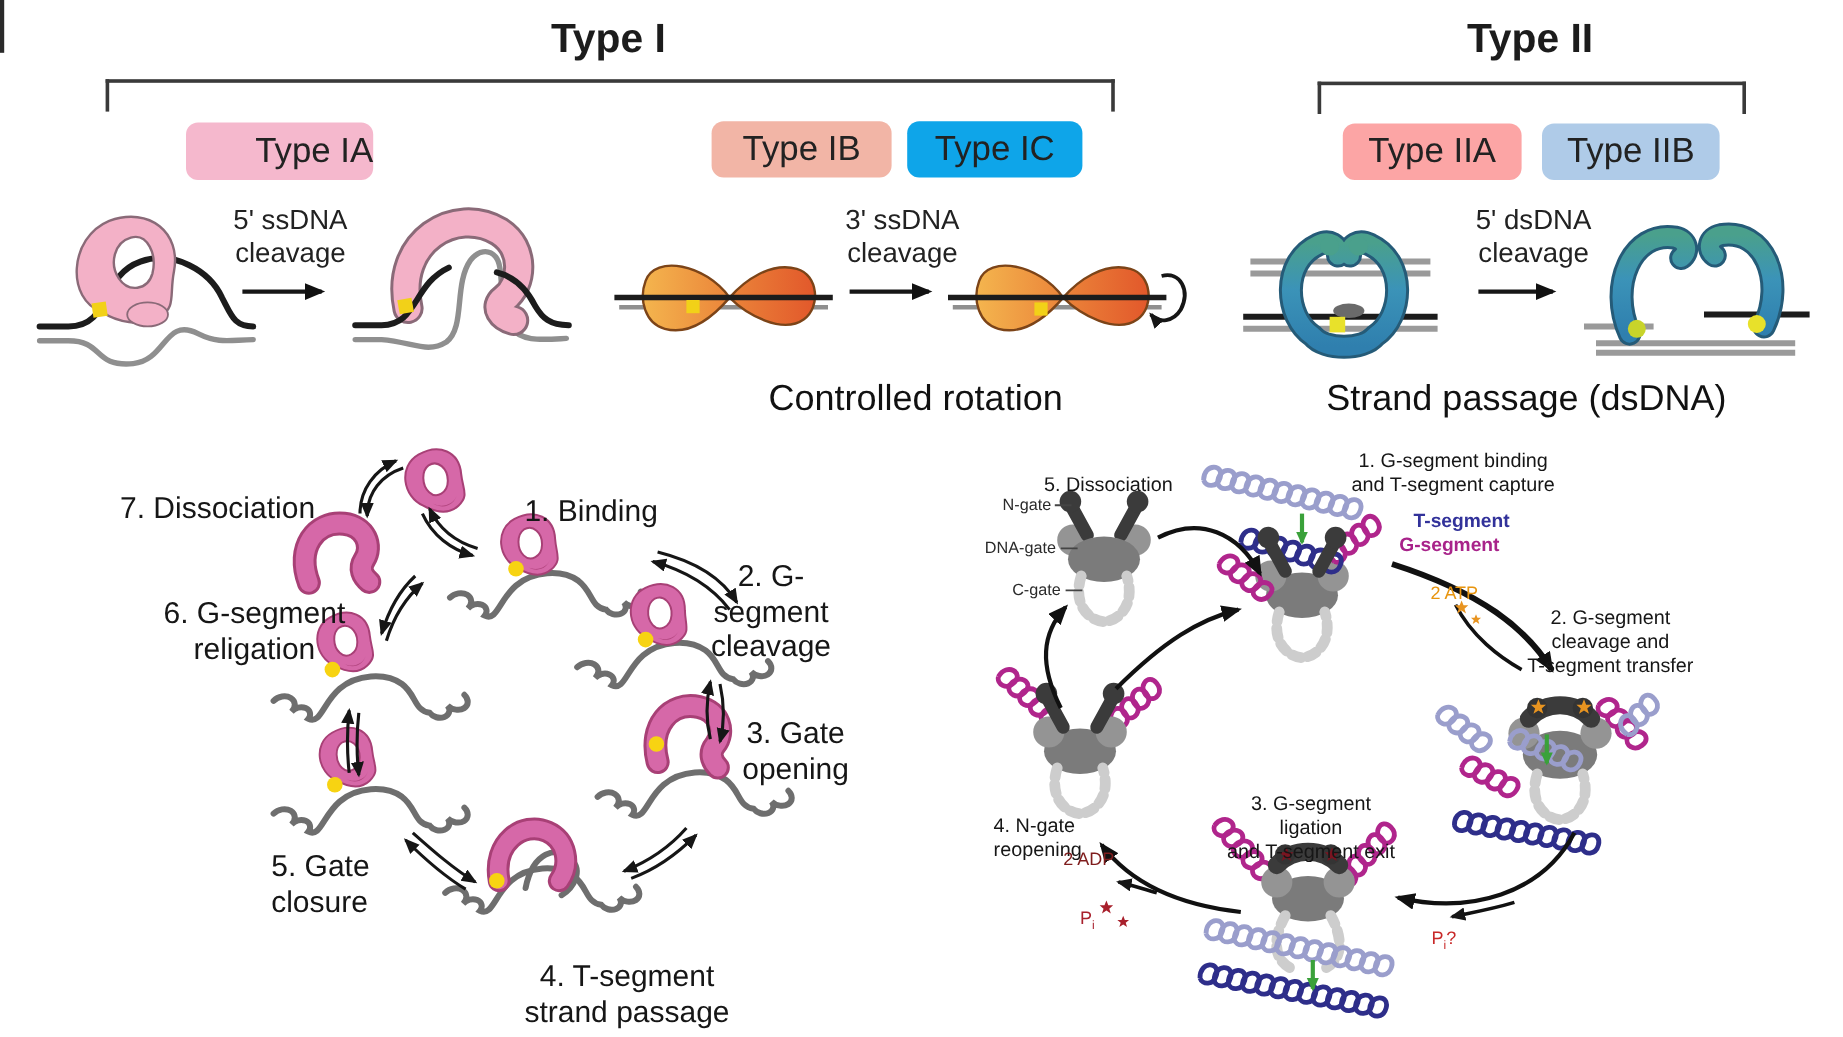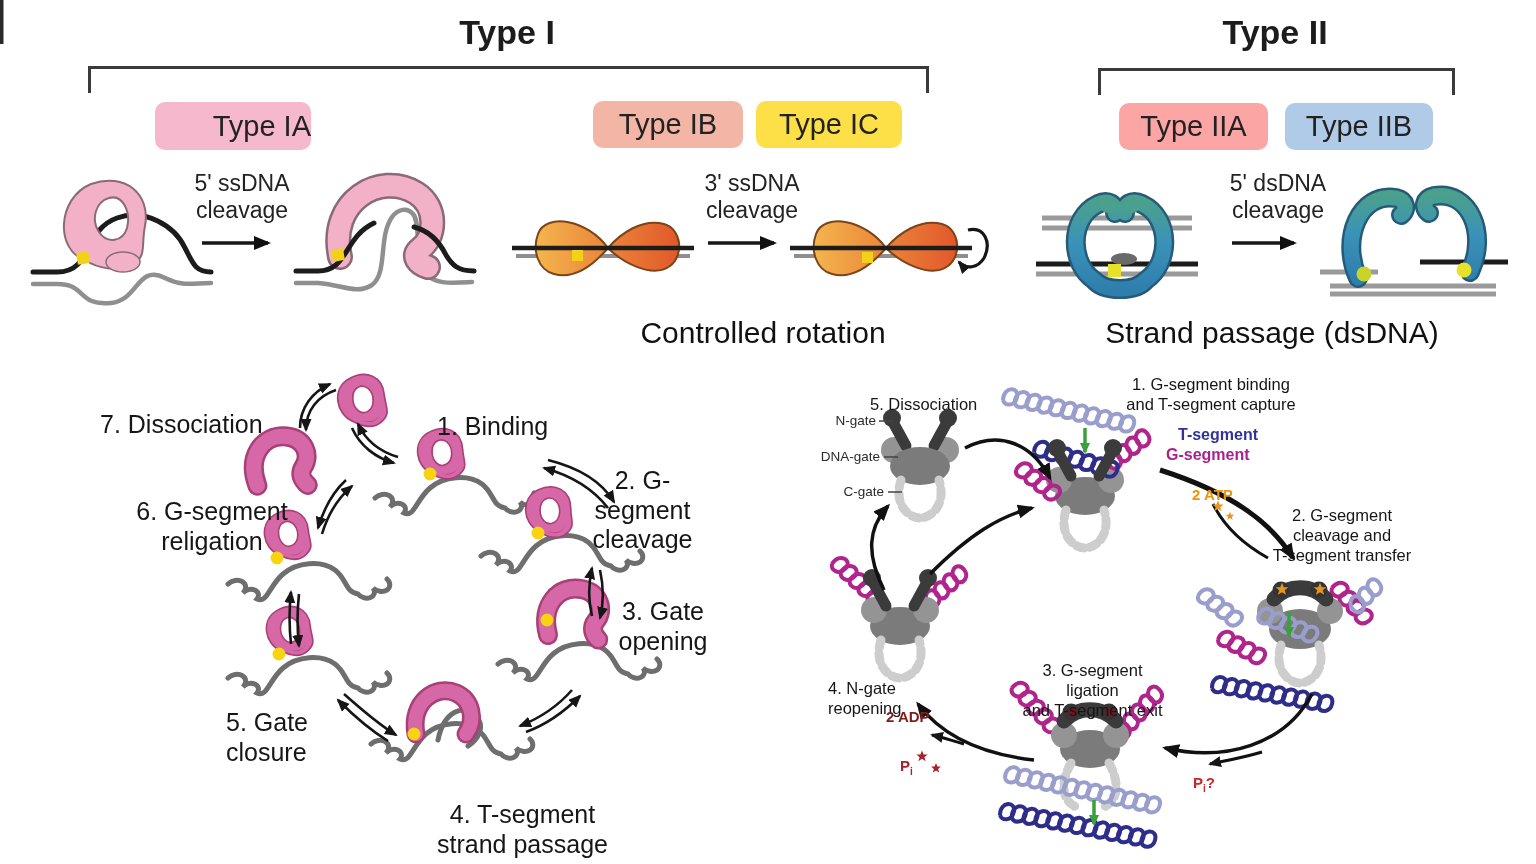--- a/index.html
+++ b/index.html
@@ -11,21 +11,21 @@
   .title{font-size:34px;font-weight:bold;text-align:center;}
   .badge{position:absolute;border-radius:10px;text-align:center;font-size:29px;color:#222;}
   .mech{font-size:23px;text-align:center;color:#222;}
   .cap{font-size:30px;text-align:center;color:#111;}
   .bracket{position:absolute;border-top:3px solid #3a3a3a;border-left:3px solid #3a3a3a;
            border-right:3px solid #3a3a3a;height:24px;}
   .stepL{font-size:25px;color:#161616;}
   .stepR{font-size:16.5px;color:#161616;line-height:1.22;}
   .gate{font-size:13.5px;color:#2a2a2a;text-align:right;}
   .seg{font-size:16px;font-weight:bold;}
-  .chem{font-size:15px;font-weight:bold;}
+  .chem{font-size:15px;font-weight:normal;}
   .ctr{text-align:center;}
   sub{font-size:10px;}
 </style>
 </head>
 <body>
 
 <div id="canvas">
 
 <svg id="art" width="1536" height="864" viewBox="0 0 1536 864">
   <defs>
@@ -415,21 +415,21 @@
   </g>
 </svg>
 
 <div class="txt title" style="left:88px;top:12px;width:838px;">Type I</div>
 <div class="bracket" style="left:88px;top:66px;width:835px;"></div>
 <div class="txt title" style="left:1098px;top:12px;width:354px;">Type II</div>
 <div class="bracket" style="left:1098px;top:68px;width:351px;"></div>
 
 <div class="badge" style="left:155px;top:102px;width:156px;height:48px;line-height:48px;background:#f5b8cd;text-align:right;">Type IA</div>
 <div class="badge" style="left:593px;top:101px;width:150px;height:47px;line-height:47px;background:#f2b5a6;">Type IB</div>
-<div class="badge" style="left:756px;top:101px;width:146px;height:47px;line-height:47px;background:#fde047;">Type IC</div>
+<div class="badge" style="left:756px;top:101px;width:146px;height:47px;line-height:47px;background:#0ea5e9;">Type IC</div>
 <div class="badge" style="left:1119px;top:103px;width:149px;height:47px;line-height:47px;background:#fca5a5;">Type IIA</div>
 <div class="badge" style="left:1285px;top:103px;width:148px;height:47px;line-height:47px;background:#afcbe8;">Type IIB</div>
 
 <div class="txt mech pre" style="left:182px;top:170px;width:120px;">5' ssDNA
 cleavage</div>
 <div class="txt mech pre" style="left:692px;top:170px;width:120px;">3' ssDNA
 cleavage</div>
 <div class="txt mech pre" style="left:1218px;top:170px;width:120px;">5' dsDNA
 cleavage</div>
 

